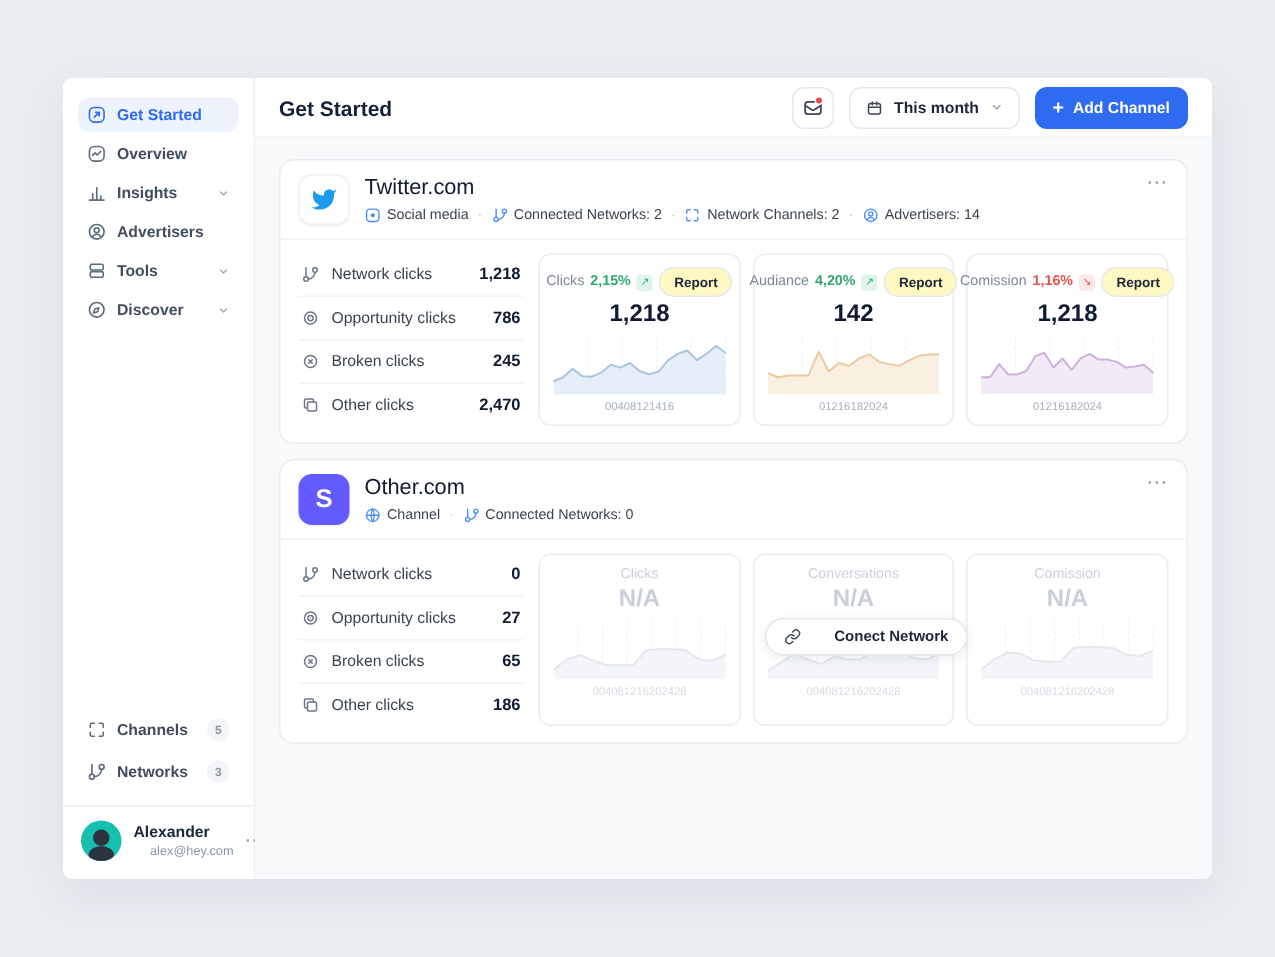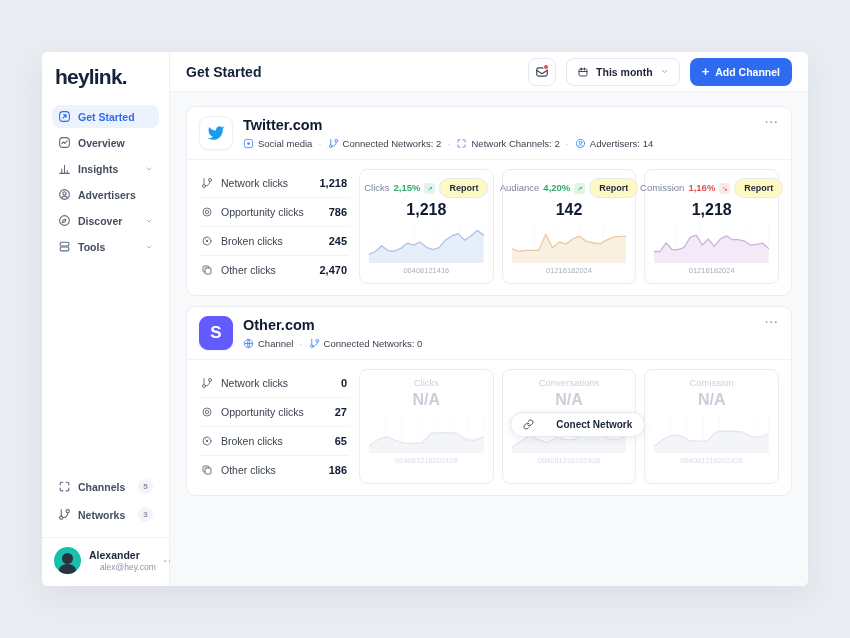--- a/index.html
+++ b/index.html
@@ -90,21 +90,21 @@
 
   
   .card { background:#fff; border:1px solid #E9ECF1; border-radius:10px; }
   .card-head { display:flex; align-items:center; gap:10px; padding:9px 12px; border-bottom:1px solid #F0F2F5; }
   .app-logo {
     width:34px; height:34px; border:1px solid #EDF0F4; border-radius:9px;
     display:flex; align-items:center; justify-content:center; flex:none;
     box-shadow:0 1px 2px rgba(20,32,58,.05); background:#fff;
   }
   .app-logo.stripe { background:#635BFF; border-color:#635BFF; color:#fff; font-weight:bold; font-size:17px; }
-  .card-title { font-size:14.5px; font-weight:bold; color:#101B33; line-height:1.2; }
+  .card-title { font-size:14.5px; font-weight:normal; color:#101B33; line-height:1.2; }
   .meta-row { display:flex; align-items:center; gap:6px; margin-top:3px; font-size:9.5px; color:#39424F; }
   .meta-item { display:flex; align-items:center; gap:4px; }
   .meta-item .ic { color:#4C8DF6; }
   .dot-sep { color:#C3C9D4; }
   .card-more { margin-left:auto; align-self:flex-start; }
 
   .card-body { display:flex; gap:10px; padding:9px 12px 11px; }
   .stats { width:150px; flex:none; display:flex; flex-direction:column; }
   .stat-row {
     display:flex; align-items:center; gap:8px; padding:8px 2px;
@@ -149,21 +149,20 @@
     box-shadow:0 2px 8px rgba(16,27,51,.08); cursor:pointer; font-family:inherit;
   }
   .overlay-btn .ic { color:#39424F; }
 </style>
 </head>
 <body>
 
 <div class="window">
 
   <aside class="sidebar">
-    <div class="logo">heylink.</div>
 
     <nav class="nav">
       <div class="nav-item active">
         <span class="ic">
           <svg width="13" height="13" viewBox="0 0 24 24" fill="none" stroke="currentColor" stroke-width="2" stroke-linecap="round" stroke-linejoin="round">
               <rect x="3" y="3" width="18" height="18" rx="6"></rect>
               <path d="M9 15l6-6M10.5 9H15v4.5"></path>
             </svg>
         </span>
         <span>Get Started</span>
@@ -197,39 +196,39 @@
               <circle cx="12" cy="12" r="9"></circle>
               <circle cx="12" cy="10" r="3"></circle>
               <path d="M6.8 18.5c1.2-2.2 3-3.5 5.2-3.5s4 1.3 5.2 3.5"></path>
             </svg>
         </span>
         <span>Advertisers</span>
       </div>
       <div class="nav-item">
         <span class="ic">
           <svg width="13" height="13" viewBox="0 0 24 24" fill="none" stroke="currentColor" stroke-width="2" stroke-linecap="round" stroke-linejoin="round">
-              <circle cx="12" cy="12" r="9"></circle>
-              <path d="M14.5 9.5l-1.5 5-5 1.5 1.5-5z"></path>
-            </svg>
-        </span>
-        <span>Discover</span>
+              <rect x="4" y="4" width="16" height="7" rx="2"></rect>
+              <rect x="4" y="13" width="16" height="7" rx="2"></rect>
+            </svg>
+        </span>
+        <span>Tools</span>
         <span class="chev">
           <svg width="8" height="8" viewBox="0 0 24 24" fill="none" stroke="currentColor" stroke-width="2.5" stroke-linecap="round" stroke-linejoin="round">
               <path d="M6 9l6 6 6-6"></path>
             </svg>
         </span>
       </div>
       <div class="nav-item">
         <span class="ic">
           <svg width="13" height="13" viewBox="0 0 24 24" fill="none" stroke="currentColor" stroke-width="2" stroke-linecap="round" stroke-linejoin="round">
-              <rect x="4" y="4" width="16" height="7" rx="2"></rect>
-              <rect x="4" y="13" width="16" height="7" rx="2"></rect>
-            </svg>
-        </span>
-        <span>Tools</span>
+              <circle cx="12" cy="12" r="9"></circle>
+              <path d="M14.5 9.5l-1.5 5-5 1.5 1.5-5z"></path>
+            </svg>
+        </span>
+        <span>Discover</span>
         <span class="chev">
           <svg width="8" height="8" viewBox="0 0 24 24" fill="none" stroke="currentColor" stroke-width="2.5" stroke-linecap="round" stroke-linejoin="round">
               <path d="M6 9l6 6 6-6"></path>
             </svg>
         </span>
       </div>
     </nav>
 
     <div class="spacer"></div>
 

